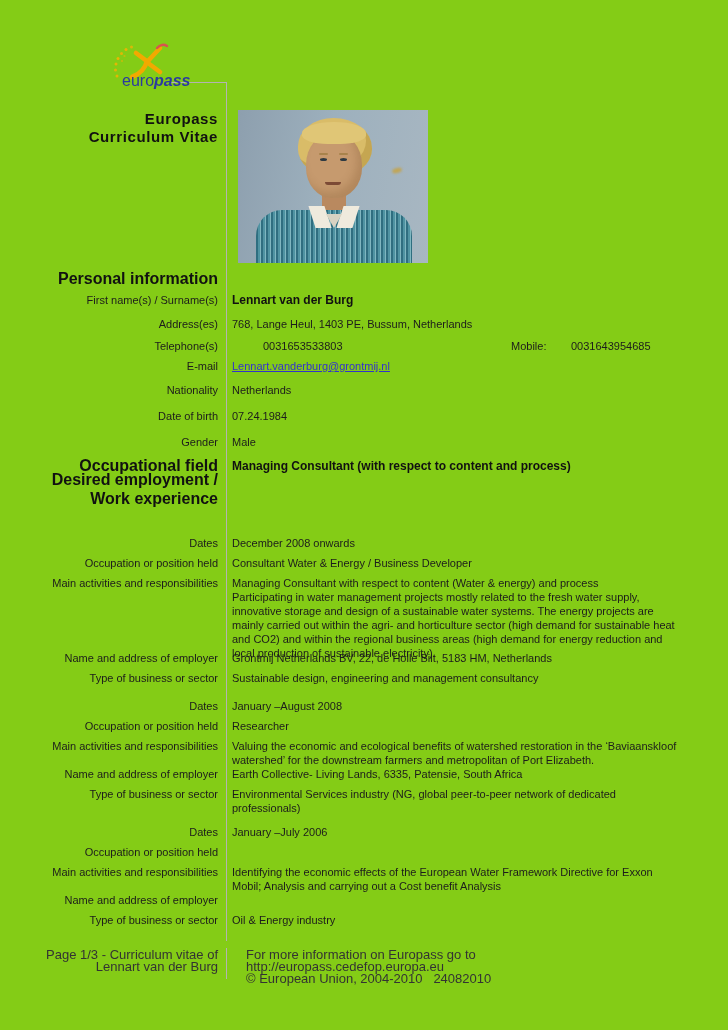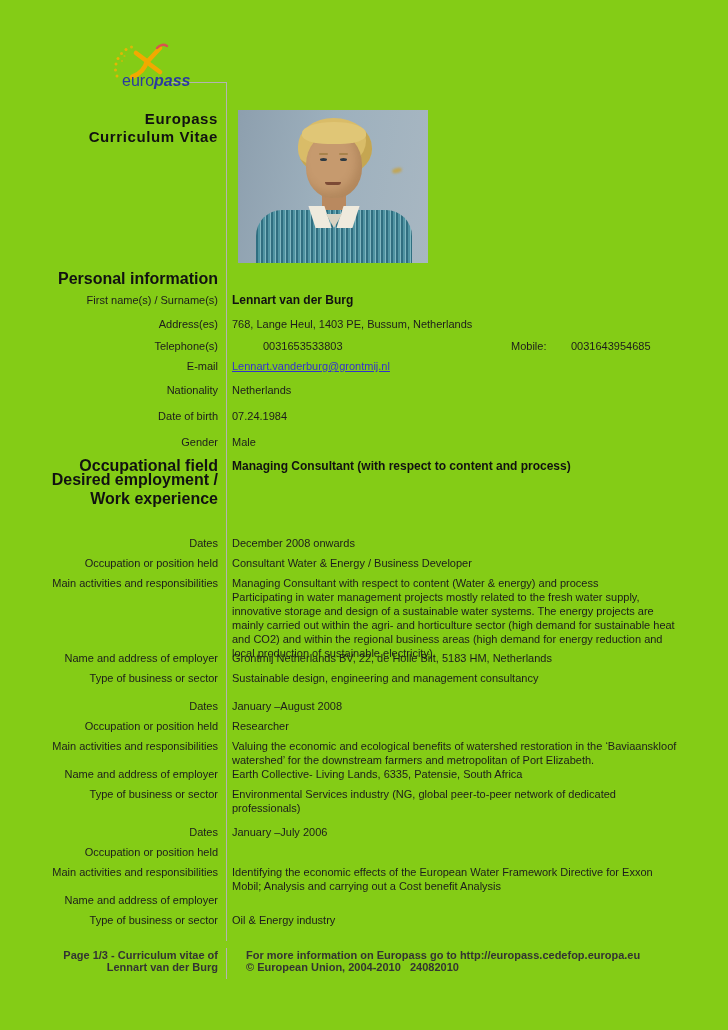--- a/index.html
+++ b/index.html
@@ -59,21 +59,21 @@
   .heading{font-weight:700;font-size:16px;color:#111;}
   .big{font-weight:700;font-size:12px;color:#111;}
   .pre{white-space:pre-line;}
   .wspre{white-space:pre;}
   a.link{color:#3333cc;text-decoration:underline;cursor:pointer;}
   .phone-wrap{display:flex;margin-left:45px;}
   .phone-num{flex:0 0 248px;}
   .mobile-lbl{flex:0 0 60px;}
 
   
-  .footer-row{position:absolute;left:0;right:52px;top:949px;display:flex;font-size:11px;line-height:12px;color:#333;font-weight:bold;}
+  .footer-row{position:absolute;left:0;right:52px;top:949px;display:flex;font-size:13px;line-height:12px;color:#333;}
   .footer-left{width:218px;flex:0 0 218px;text-align:right;}
   .footer-right{flex:1;margin-left:28px;}
 </style>
 </head>
 <body>
 
 <div class="page">
 
   <div class="vline main"></div>
   <div class="vline footer"></div>

